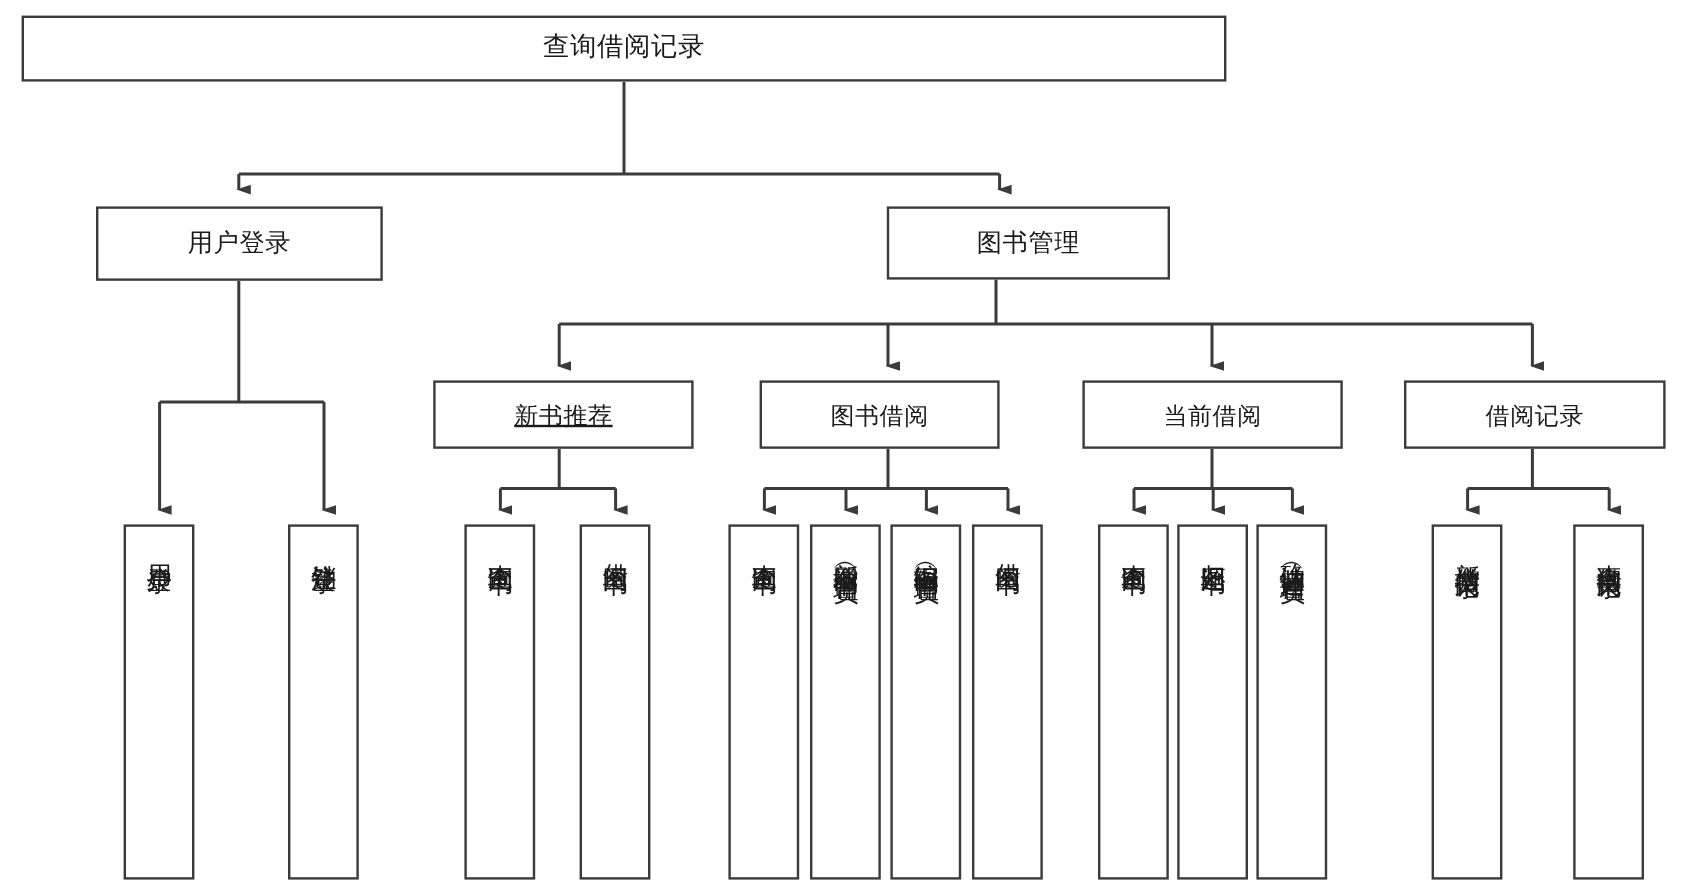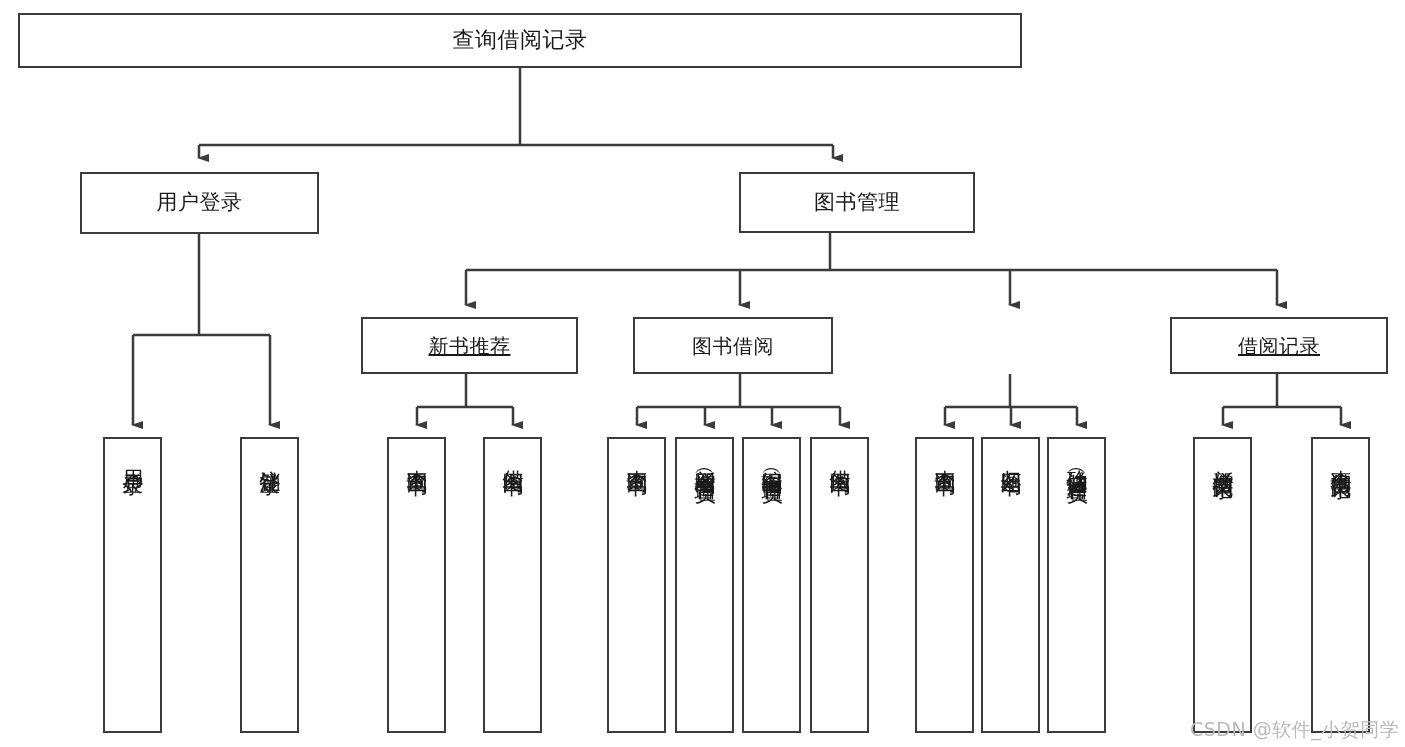--- a/index.html
+++ b/index.html
@@ -129,21 +129,24 @@
   <div class="node level1" style="left:703px; top:172px; width:236px; height:61px;margin-left:36px;">
     <span class="node-label">图书管理</span>
   </div>
 
   <div class="node level2" style="left:361px; top:317px; width:217px; height:57px;text-decoration:underline;">
     <span class="node-label">新书推荐</span>
   </div>
   <div class="node level2" style="left:633px; top:317px; width:200px; height:57px;">
     <span class="node-label">图书借阅</span>
   </div>
-  <div class="node level2" style="left:1170px; top:317px; width:218px; height:57px;text-decoration:underline;">
+  <div class="node level2" style="left:902px; top:317px; width:217px; height:57px;">
+    <span class="node-label">当前借阅</span>
+  </div>
+  <div class="node level2" style="left:1170px; top:317px; width:218px; height:57px;">
     <span class="node-label">借阅记录</span>
   </div>
 
   <div class="node leaf" style="left:103px; top:437px; width:59px; height:296px;">
     <span class="node-label">用户登录</span>
   </div>
   <div class="node leaf" style="left:240px; top:437px; width:59px; height:296px;">
     <span class="node-label">注销登录</span>
   </div>
 
@@ -177,15 +180,14 @@
     <span class="node-label">确认归还（管理员）</span>
   </div>
 
   <div class="node leaf" style="left:1193px; top:437px; width:59px; height:296px;">
     <span class="node-label">新增借阅记录</span>
   </div>
   <div class="node leaf" style="left:1311px; top:437px; width:59px; height:296px;">
     <span class="node-label">查询借阅记录</span>
   </div>
 
-  <div class="watermark" style="left:1190px; top:717px;">CSDN @软件_小贺同学</div>
 
 </div>
 
 </body></html>

